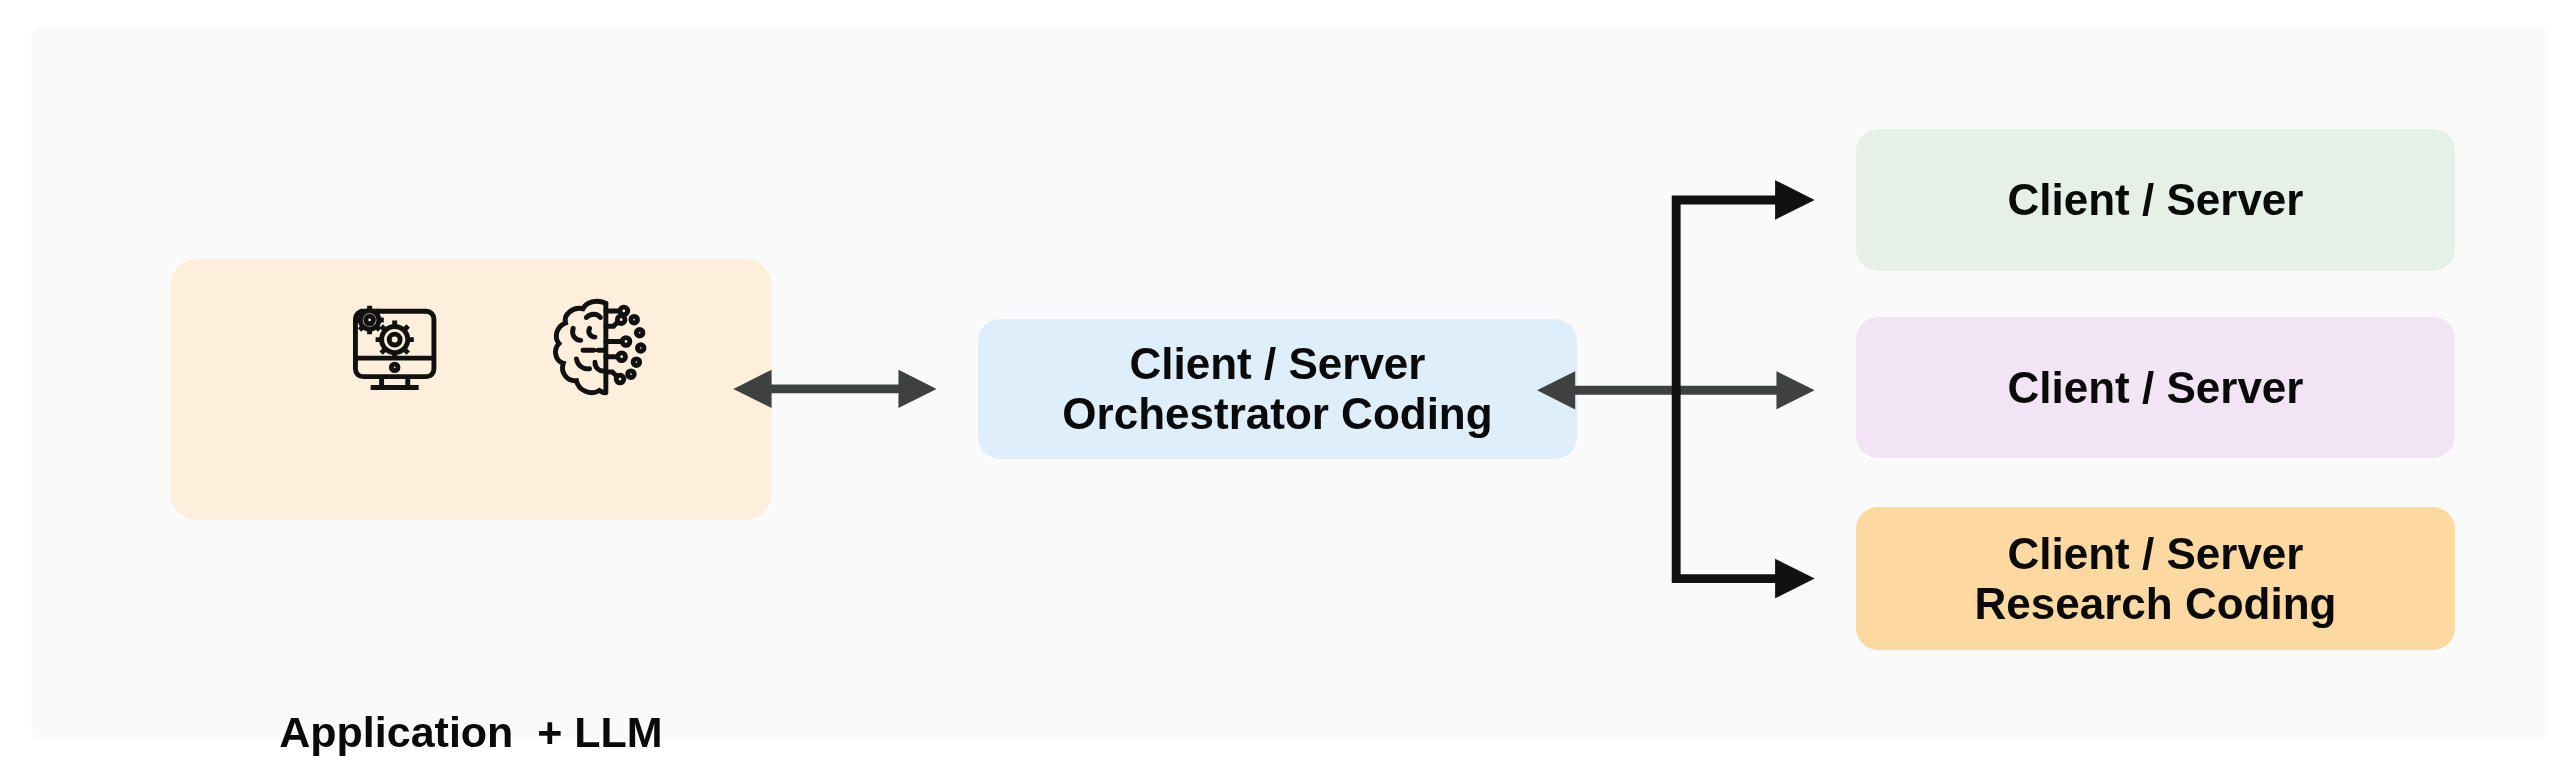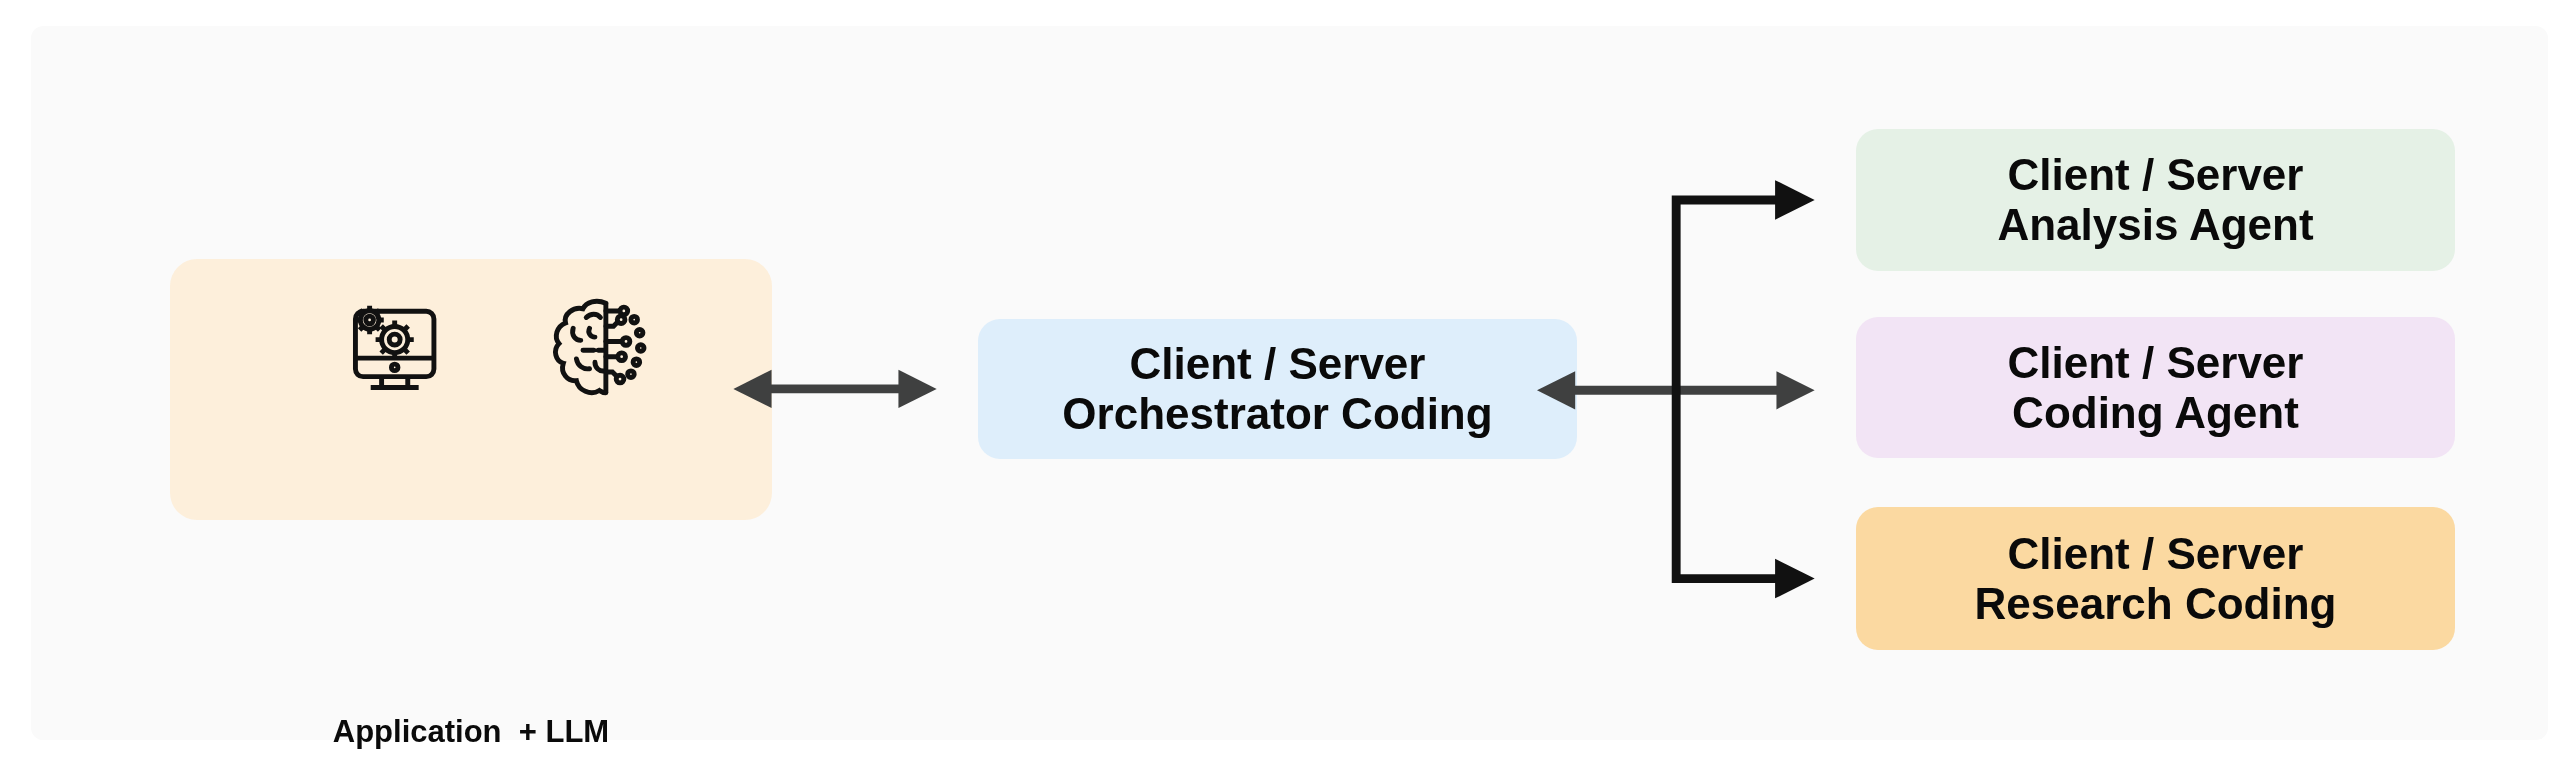--- a/index.html
+++ b/index.html
@@ -24,21 +24,21 @@
   .app-box{
     left:130px;top:259px;width:602px;height:261px;border-radius:27px;
     display:block;
   }
   .app-icon{position:absolute;}
   .icon-monitor{left:168px;top:37px;width:109px;height:109px;}
   .icon-brain{left:377px;top:33px;width:109px;height:112px;}
   .app-label{
     position:absolute;left:0;right:0;top:442px;height:61px;
     display:flex;align-items:center;justify-content:center;
-    font-weight:bold;font-size:31px;white-space:pre;color:var(--text,#0a0a0a);
+    font-weight:bold;font-size:43px;white-space:pre;color:var(--text,#0a0a0a);
   }
   .orchestrator-box{left:938px;top:319px;width:599px;height:140px;}
   .agent-analysis{left:1816px;top:129px;width:599px;height:142px;}
   .agent-coding{left:1816px;top:317px;width:599px;height:141px;}
   .agent-research{left:1816px;top:507px;width:599px;height:143px;}
   .connectors{position:absolute;left:0;top:0;pointer-events:none;}
   .shaft-gray{stroke:var(--arrow-gray,#3f4040);stroke-width:13;fill:none;}
   .head-gray{fill:var(--arrow-gray,#3f4040);stroke:none;}
   .branch{stroke:var(--arrow-black,#111);stroke-width:13;fill:none;stroke-linejoin:miter;}
   .head-black{fill:var(--arrow-black,#111);stroke:none;}
@@ -93,25 +93,23 @@
     <div class="app-label">Application  + LLM</div>
   </div>
 
   <div class="node orchestrator-box" style="background-color: rgb(222, 238, 251);">
     <div class="line">Client / Server</div>
     <div class="line">Orchestrator Coding</div>
   </div>
 
   <div class="node agent-analysis" style="background-color: rgb(229, 241, 230);">
     <div class="line">Client / Server</div>
-    <div class="line">Analysis Agent</div>
   </div>
   <div class="node agent-coding" style="background-color: rgb(242, 228, 245);">
     <div class="line">Client / Server</div>
-    <div class="line">Coding Agent</div>
   </div>
   <div class="node agent-research" style="background-color: rgb(251, 217, 161);">
     <div class="line">Client / Server</div>
     <div class="line">Research Coding</div>
   </div>
 
   <svg class="connectors" width="2576" height="771" viewBox="0 0 3776 1130">
 
     <g>
       <line class="shaft-gray" x1="1128" y1="570" x2="1320" y2="570"></line>

